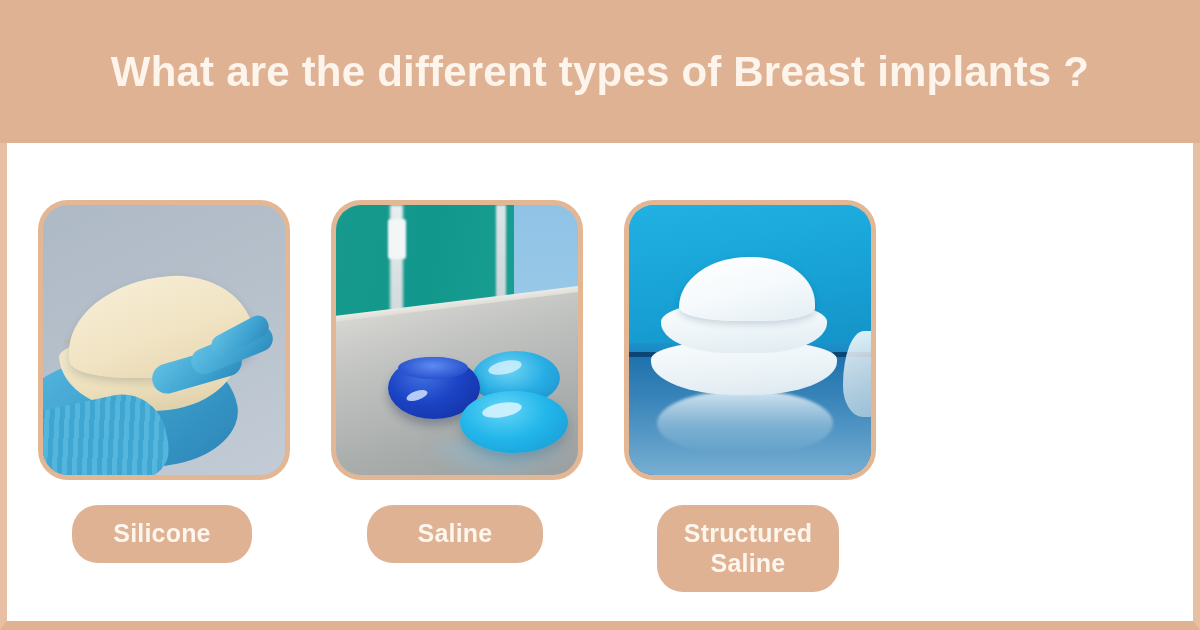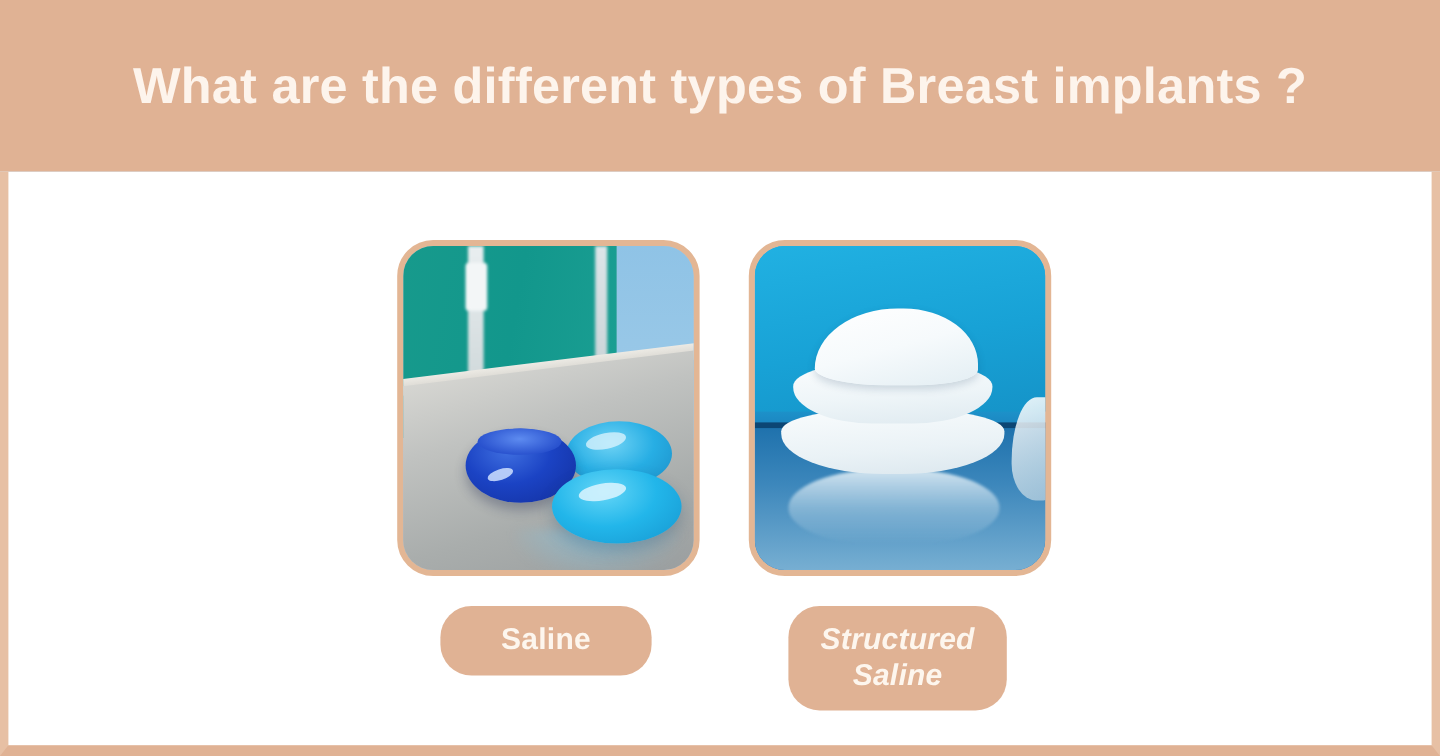--- a/index.html
+++ b/index.html
@@ -11,21 +11,21 @@
     width: 1200px;
     height: 630px;
     overflow: hidden;
     font-family: "Liberation Sans", sans-serif;
   }
 
   .poster {
     position: relative;
     width: 1200px;
     height: 620px;
-    background: #a3a3a3;
+    background: #f97316;
     box-sizing: border-box;
   }
 
   
   .header-band {
     position: absolute;
     left: 0;
     top: 0;
     width: 1200px;
     height: 143px;
@@ -402,36 +402,52 @@
     font-weight: bold;
     line-height: 1.18;
     text-align: center;
     letter-spacing: 0.2px;
     box-sizing: border-box;
     white-space: pre-line;
     font-family: "Liberation Sans", sans-serif;
   }
   .card-col.c1 .label-pill { min-width: 180px; }
   .card-col.c2 .label-pill { min-width: 176px; }
-  .card-col.c3 .label-pill { min-width: 182px; font-style: italic; }
+  .card-col.c3 .label-pill { min-width: 182px; }
   .card-col.c4 .label-pill { min-width: 180px; }
 </style>
 </head>
 <body>
 
 <div class="poster">
 
   <div class="header-band">
     <div class="header-title">What are the different types of Breast implants ?</div>
   </div>
 
   <div class="content-frame"></div>
 
   <div class="cards-row">
 
+    <div class="card-col c1">
+      <div class="photo-card">
+        <div class="scene">
+          <div class="s1-bg"></div>
+          <div class="s1-glove-palm"></div>
+          <div class="s1-implant-bot"></div>
+          <div class="s1-implant-seam"></div>
+          <div class="s1-implant-top"></div>
+          <div class="s1-finger s1-f1"></div>
+          <div class="s1-finger s1-f2"></div>
+          <div class="s1-finger s1-f3"></div>
+          <div class="s1-cuff"></div>
+        </div>
+      </div>
+      <div class="label-pill">Silicone</div>
+    </div>
 
     <div class="card-col c2">
       <div class="photo-card">
         <div class="scene">
           <div class="s2-wall-left"></div>
           <div class="s2-wall-right"></div>
           <div class="s2-strip-a"></div>
           <div class="s2-strip-a2"></div>
           <div class="s2-strip-b"></div>
           <div class="s2-table-edge"></div>

